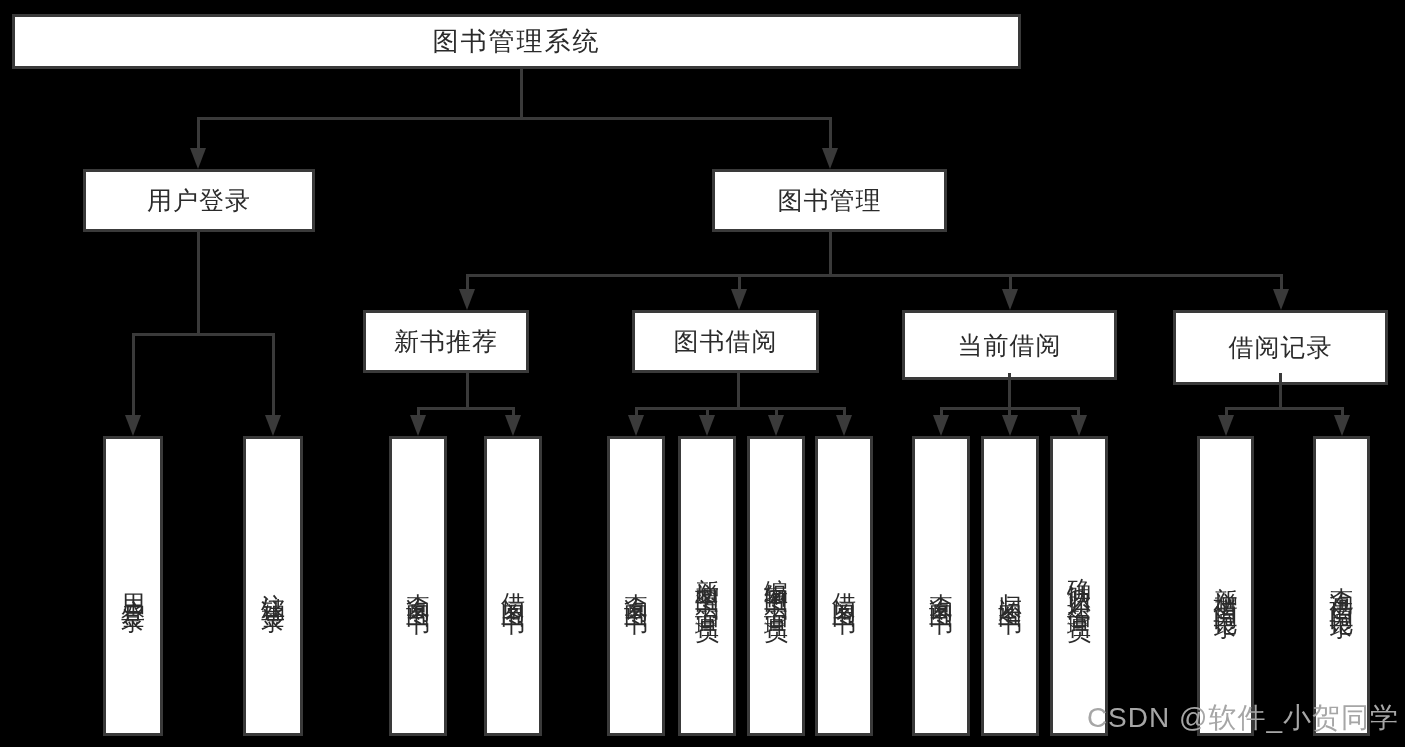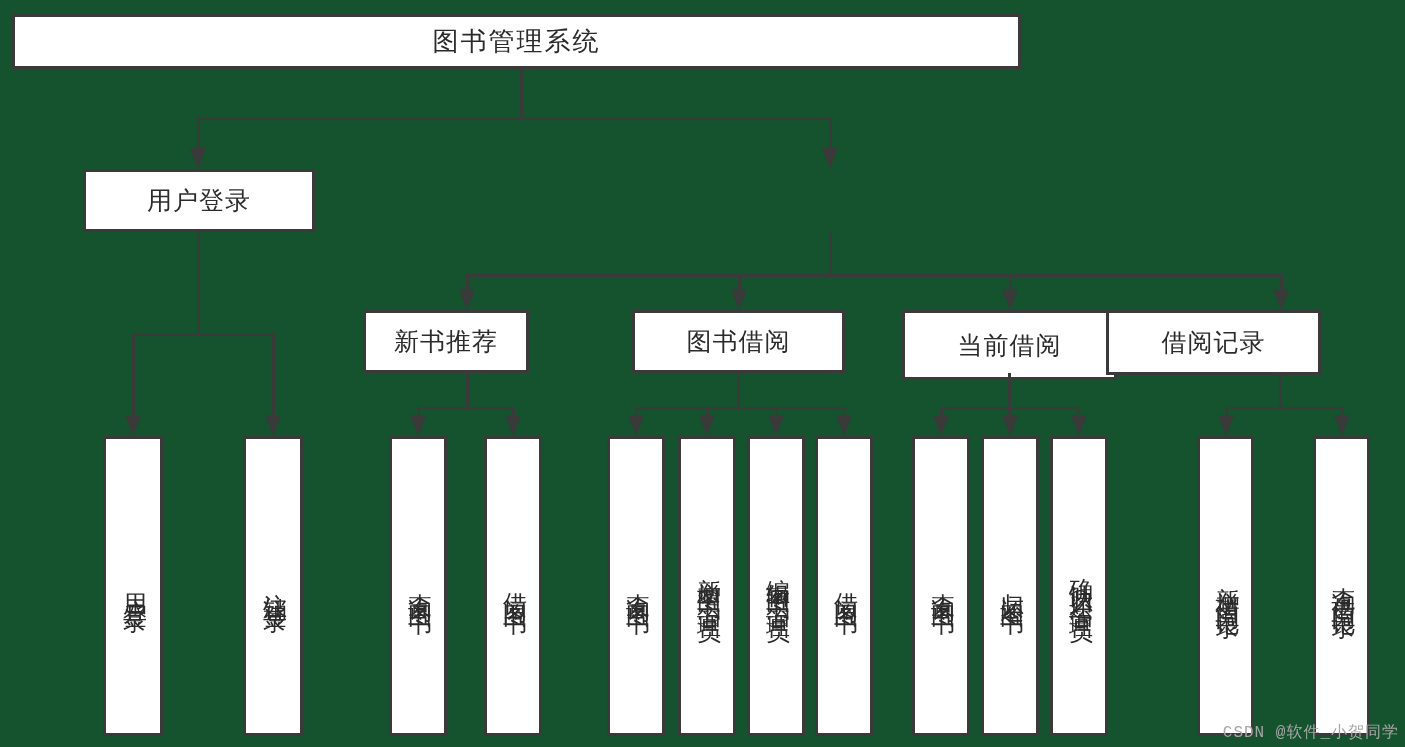--- a/index.html
+++ b/index.html
@@ -1,20 +1,20 @@
 <!DOCTYPE html>
 <html><head>
 <meta charset="utf-8">
 <style>
   html,body{margin:0;padding:0;background:#fff;}
   .canvas{
     position:relative;
     width:1405px;height:747px;
-    background:#14532d;
-    font-family:Liberation Mono, monospace;
+    background:#000000;
+    font-family:Liberation Sans, sans-serif;
     color:#2b2b2b;
     overflow:hidden;
   }
   .box{
     position:absolute;
     box-sizing:border-box;
     border:3px solid #3a3a3a;
     background:#ffffff;
     display:flex;
     align-items:center;
@@ -36,22 +36,22 @@
   .vline{position:absolute;width:3px;background:#3a3a3a;}
   .hline{position:absolute;height:3px;background:#3a3a3a;}
   .arrow{
     position:absolute;width:0;height:0;
     border-left:8px solid transparent;
     border-right:8px solid transparent;
     border-top:21px solid #3a3a3a;
   }
   .watermark{
     position:absolute;
-    right:6px;bottom:4px;
-    font-size:16px;
+    right:6px;bottom:10px;
+    font-size:28px;
     color:#a6a6a6;
     letter-spacing:1px;
     white-space:nowrap;
   }
 </style>
 </head>
 <body>
 
 <div class="canvas">
 
@@ -62,20 +62,23 @@
   <div class="vline" style="left:520px;top:69px;height:49px;"></div>
   <div class="hline" style="left:197px;top:117px;width:635px;"></div>
   <div class="vline" style="left:197px;top:117px;height:31px;"></div>
   <div class="arrow" style="left:190px;top:148px;"></div>
   <div class="vline" style="left:829px;top:117px;height:31px;"></div>
   <div class="arrow" style="left:822px;top:148px;"></div>
 
   <div class="box" style="left:83px;top:169px;width:232px;height:63px;">
     <span>用户登录</span>
   </div>
+  <div class="box" style="left:712px;top:169px;width:235px;height:63px;">
+    <span>图书管理</span>
+  </div>
 
   <div class="vline" style="left:197px;top:232px;height:102px;"></div>
   <div class="hline" style="left:132px;top:333px;width:142px;"></div>
   <div class="vline" style="left:132px;top:333px;height:82px;"></div>
   <div class="arrow" style="left:125px;top:415px;"></div>
   <div class="vline" style="left:272px;top:333px;height:82px;"></div>
   <div class="arrow" style="left:265px;top:415px;"></div>
 
   <div class="vline" style="left:829px;top:232px;height:43px;"></div>
   <div class="hline" style="left:466px;top:274px;width:816px;"></div>
@@ -84,27 +87,27 @@
   <div class="vline" style="left:738px;top:274px;height:16px;"></div>
   <div class="arrow" style="left:731px;top:289px;"></div>
   <div class="vline" style="left:1009px;top:274px;height:16px;"></div>
   <div class="arrow" style="left:1002px;top:289px;"></div>
   <div class="vline" style="left:1280px;top:274px;height:16px;"></div>
   <div class="arrow" style="left:1273px;top:289px;"></div>
 
   <div class="box" style="left:363px;top:310px;width:166px;height:63px;">
     <span>新书推荐</span>
   </div>
-  <div class="box" style="left:632px;top:310px;width:213px;height:63px;">
+  <div class="box" style="left:632px;top:310px;width:187px;height:63px;">
     <span>图书借阅</span>
   </div>
   <div class="box" style="left:902px;top:310px;width:215px;height:70px;">
     <span>当前借阅</span>
   </div>
-  <div class="box" style="left:1106px;top:310px;width:215px;height:65px;">
+  <div class="box" style="left:1173px;top:310px;width:215px;height:75px;">
     <span>借阅记录</span>
   </div>
 
   <div class="vline" style="left:466px;top:373px;height:35px;"></div>
   <div class="hline" style="left:417px;top:407px;width:98px;"></div>
   <div class="vline" style="left:417px;top:407px;height:9px;"></div>
   <div class="arrow" style="left:410px;top:415px;"></div>
   <div class="vline" style="left:512px;top:407px;height:9px;"></div>
   <div class="arrow" style="left:505px;top:415px;"></div>
 

